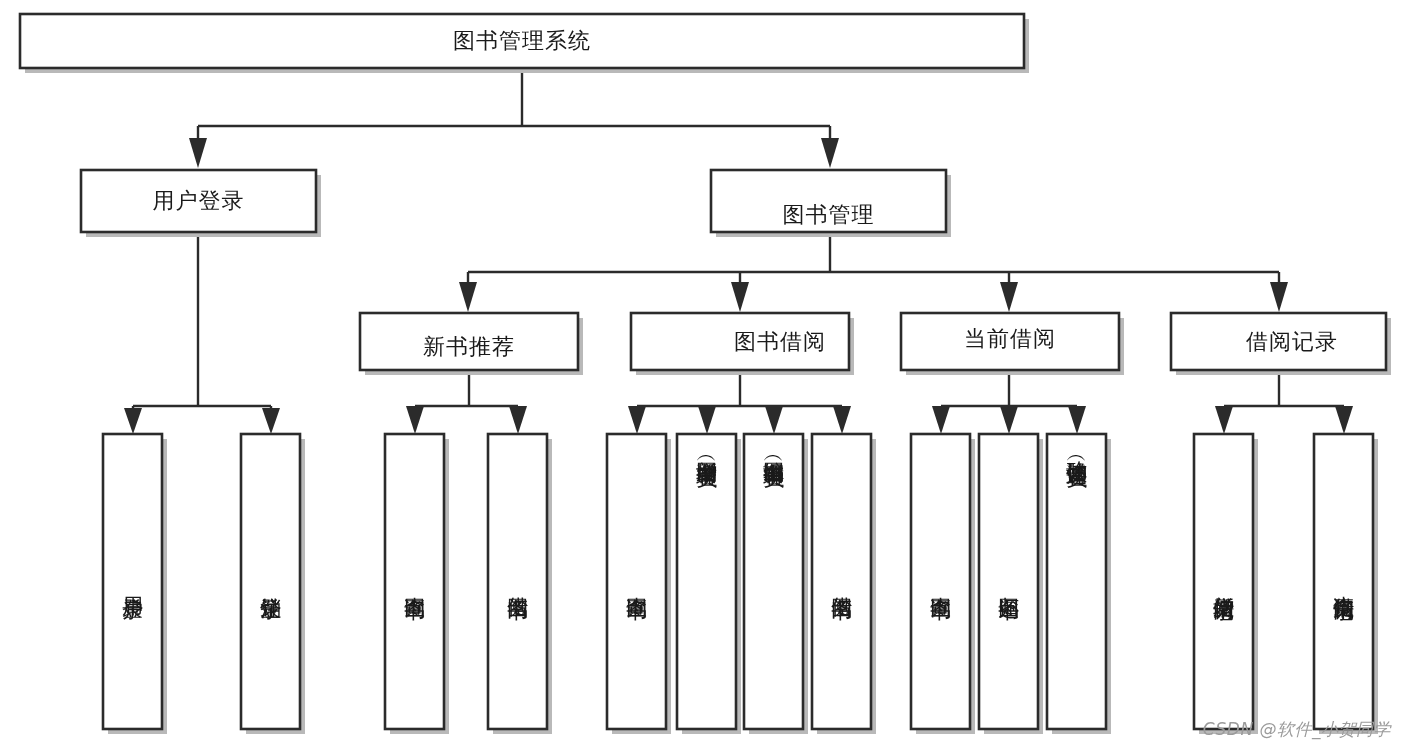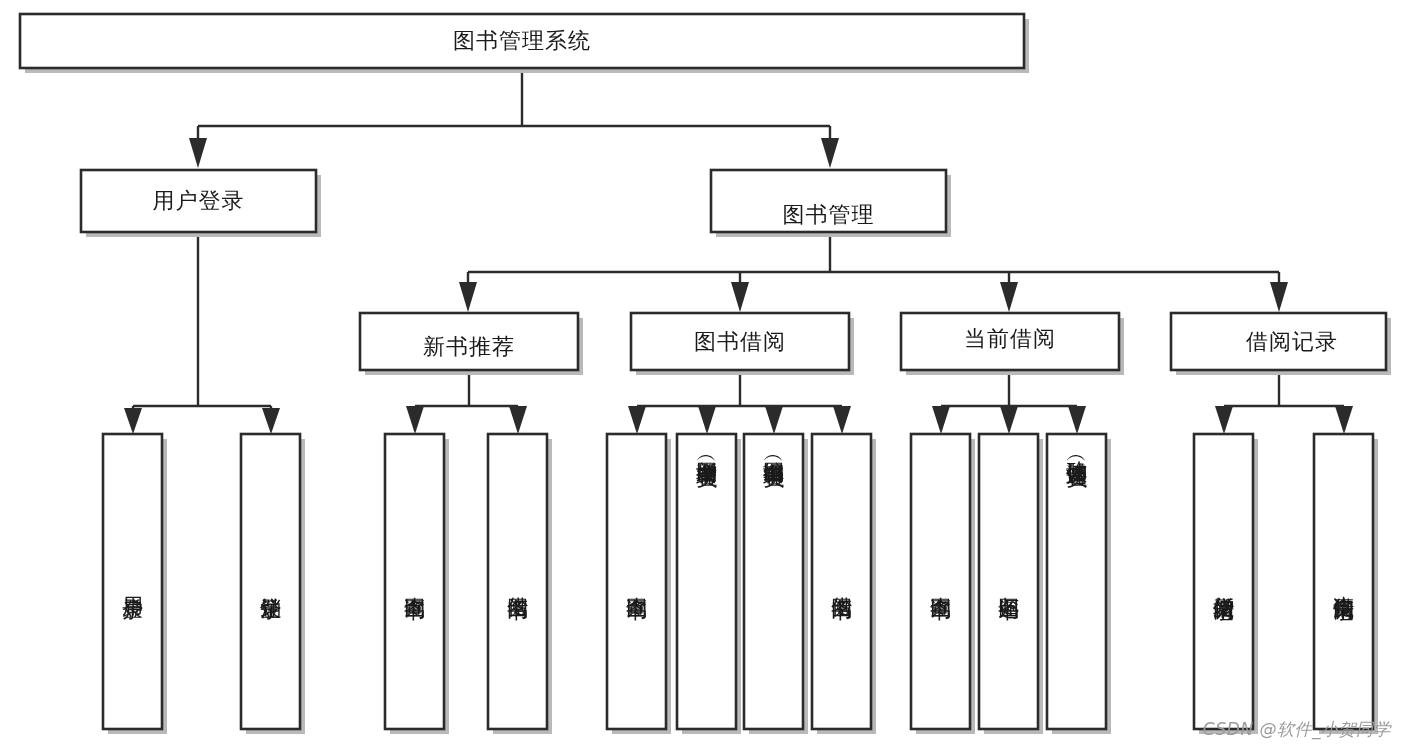--- a/index.html
+++ b/index.html
@@ -217,21 +217,21 @@
   </div>
 
   <div class="horiz-label" style="left:711px; top:184px; width:235px; height:62px;">
     <span>图书管理</span>
   </div>
 
   <div class="horiz-label" style="left:360px; top:313px; width:218px; height:68px;">
     <span>新书推荐</span>
   </div>
 
-  <div class="horiz-label" style="left:631px; top:313px; width:218px; height:57px;">
+  <div class="horiz-label" style="left:631px; top:313px; width:218px; height:57px;padding-left:40px;">
     <span>图书借阅</span>
   </div>
 
   <div class="horiz-label" style="left:901px; top:313px; width:218px; height:51px;">
     <span>当前借阅</span>
   </div>
 
   <div class="horiz-label" style="left:1171px; top:313px; width:242px; height:57px;">
     <span>借阅记录</span>
   </div>

